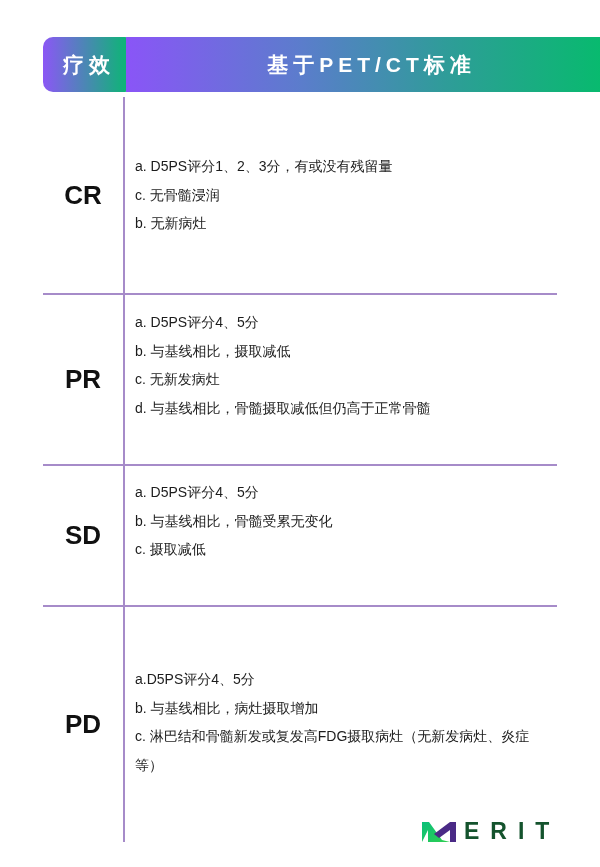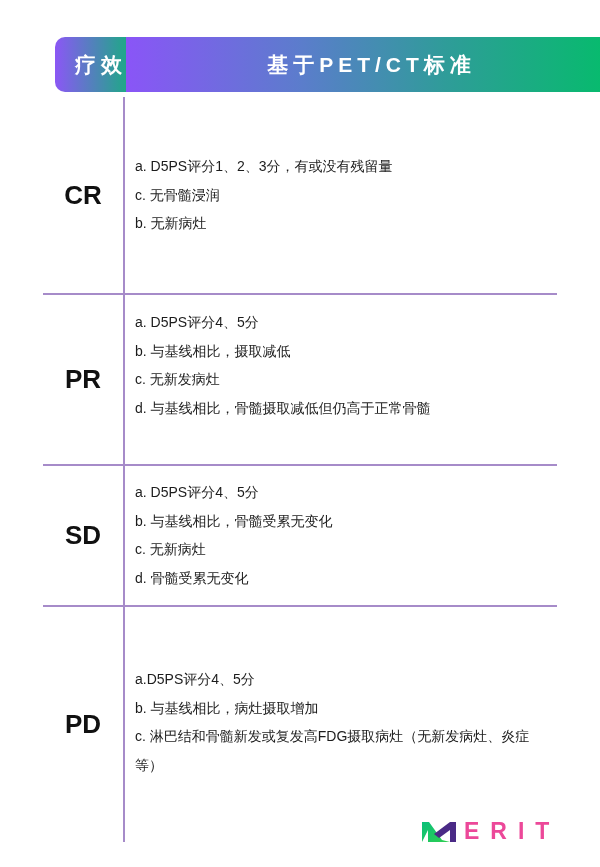--- a/index.html
+++ b/index.html
@@ -1,30 +1,30 @@
 <!DOCTYPE html>
 <html><head>
 <meta charset="utf-8">
 <style>
   html, body { margin:0; padding:0; background:#ffffff; }
   body { width:600px; height:867px; position:relative; overflow:hidden;
          font-family:"Liberation Sans","DejaVu Sans",sans-serif; color:#1a1a1a; }
   .hdr { position:absolute; top:37px; height:55px; display:flex; align-items:center; justify-content:center;
          color:#ffffff; font-weight:bold; font-size:21px; letter-spacing:5px; }
-  .hdr-left { left:55px; width:92px; background:linear-gradient(90deg,#8b57f5 0%,#00bf68 100%);border-radius:10px; }
+  .hdr-left { left:43px; width:92px; background:linear-gradient(90deg,#8b57f5 0%,#00bf68 100%);border-radius:10px; }
   .hdr-right { left:126px; width:491px; background:linear-gradient(90deg,#8a55f7 0%,#5c7ccd 35%,#2f9c99 65%,#04bd6a 100%); }
   .vline { position:absolute; left:123px; top:97px; width:2px; height:745px; background:#a68bc9; }
   .hline { position:absolute; left:43px; width:514px; height:2px; background:#a68bc9; }
   .row { position:absolute; left:43px; width:514px; display:flex; align-items:center; }
   .label { width:80px; text-align:center; font-weight:bold; font-size:26px; color:#111; }
   .items { position:absolute; left:92px; width:420px; font-size:14px; line-height:28.5px; color:#1c1c1c; }
   .item { display:block; }
   .logo { position:absolute; left:420px; top:818px; display:flex; align-items:center; }
   .logo-mark { width:38px; height:24px; }
-  .logo-text { font-size:23px; font-weight:bold; color:#ec4899; letter-spacing:11px; margin-left:6px; }
+  .logo-text { font-size:23px; font-weight:bold; color:#14532d; letter-spacing:11px; margin-left:6px; }
 </style>
 </head>
 <body>
 
 <div class="hdr hdr-left">
   <span>疗效</span>
 </div>
 <div class="hdr hdr-right">
   <span>基于PET/CT标准</span>
 </div>
@@ -51,22 +51,21 @@
     <span class="item">c. 无新发病灶</span>
     <span class="item">d. 与基线相比，骨髓摄取减低但仍高于正常骨髓</span>
   </div>
 </div>
 
 <div class="row" style="top:466px;height:139px">
   <div class="label">SD</div>
   <div class="items" style="top:12px">
     <span class="item">a. D5PS评分4、5分</span>
     <span class="item">b. 与基线相比，骨髓受累无变化</span>
-    <span class="item">c. 无新病灶</span>
-    <span class="item">d. 骨髓受累无变化</span>
+    <span class="item">c. 摄取减低</span>
   </div>
 </div>
 
 <div class="row" style="top:607px;height:235px">
   <div class="label">PD</div>
   <div class="items" style="top:58px">
     <span class="item">a.D5PS评分4、5分</span>
     <span class="item">b. 与基线相比，病灶摄取增加</span>
     <span class="item">c. 淋巴结和骨髓新发或复发高FDG摄取病灶（无新发病灶、炎症等）</span>
   </div>

